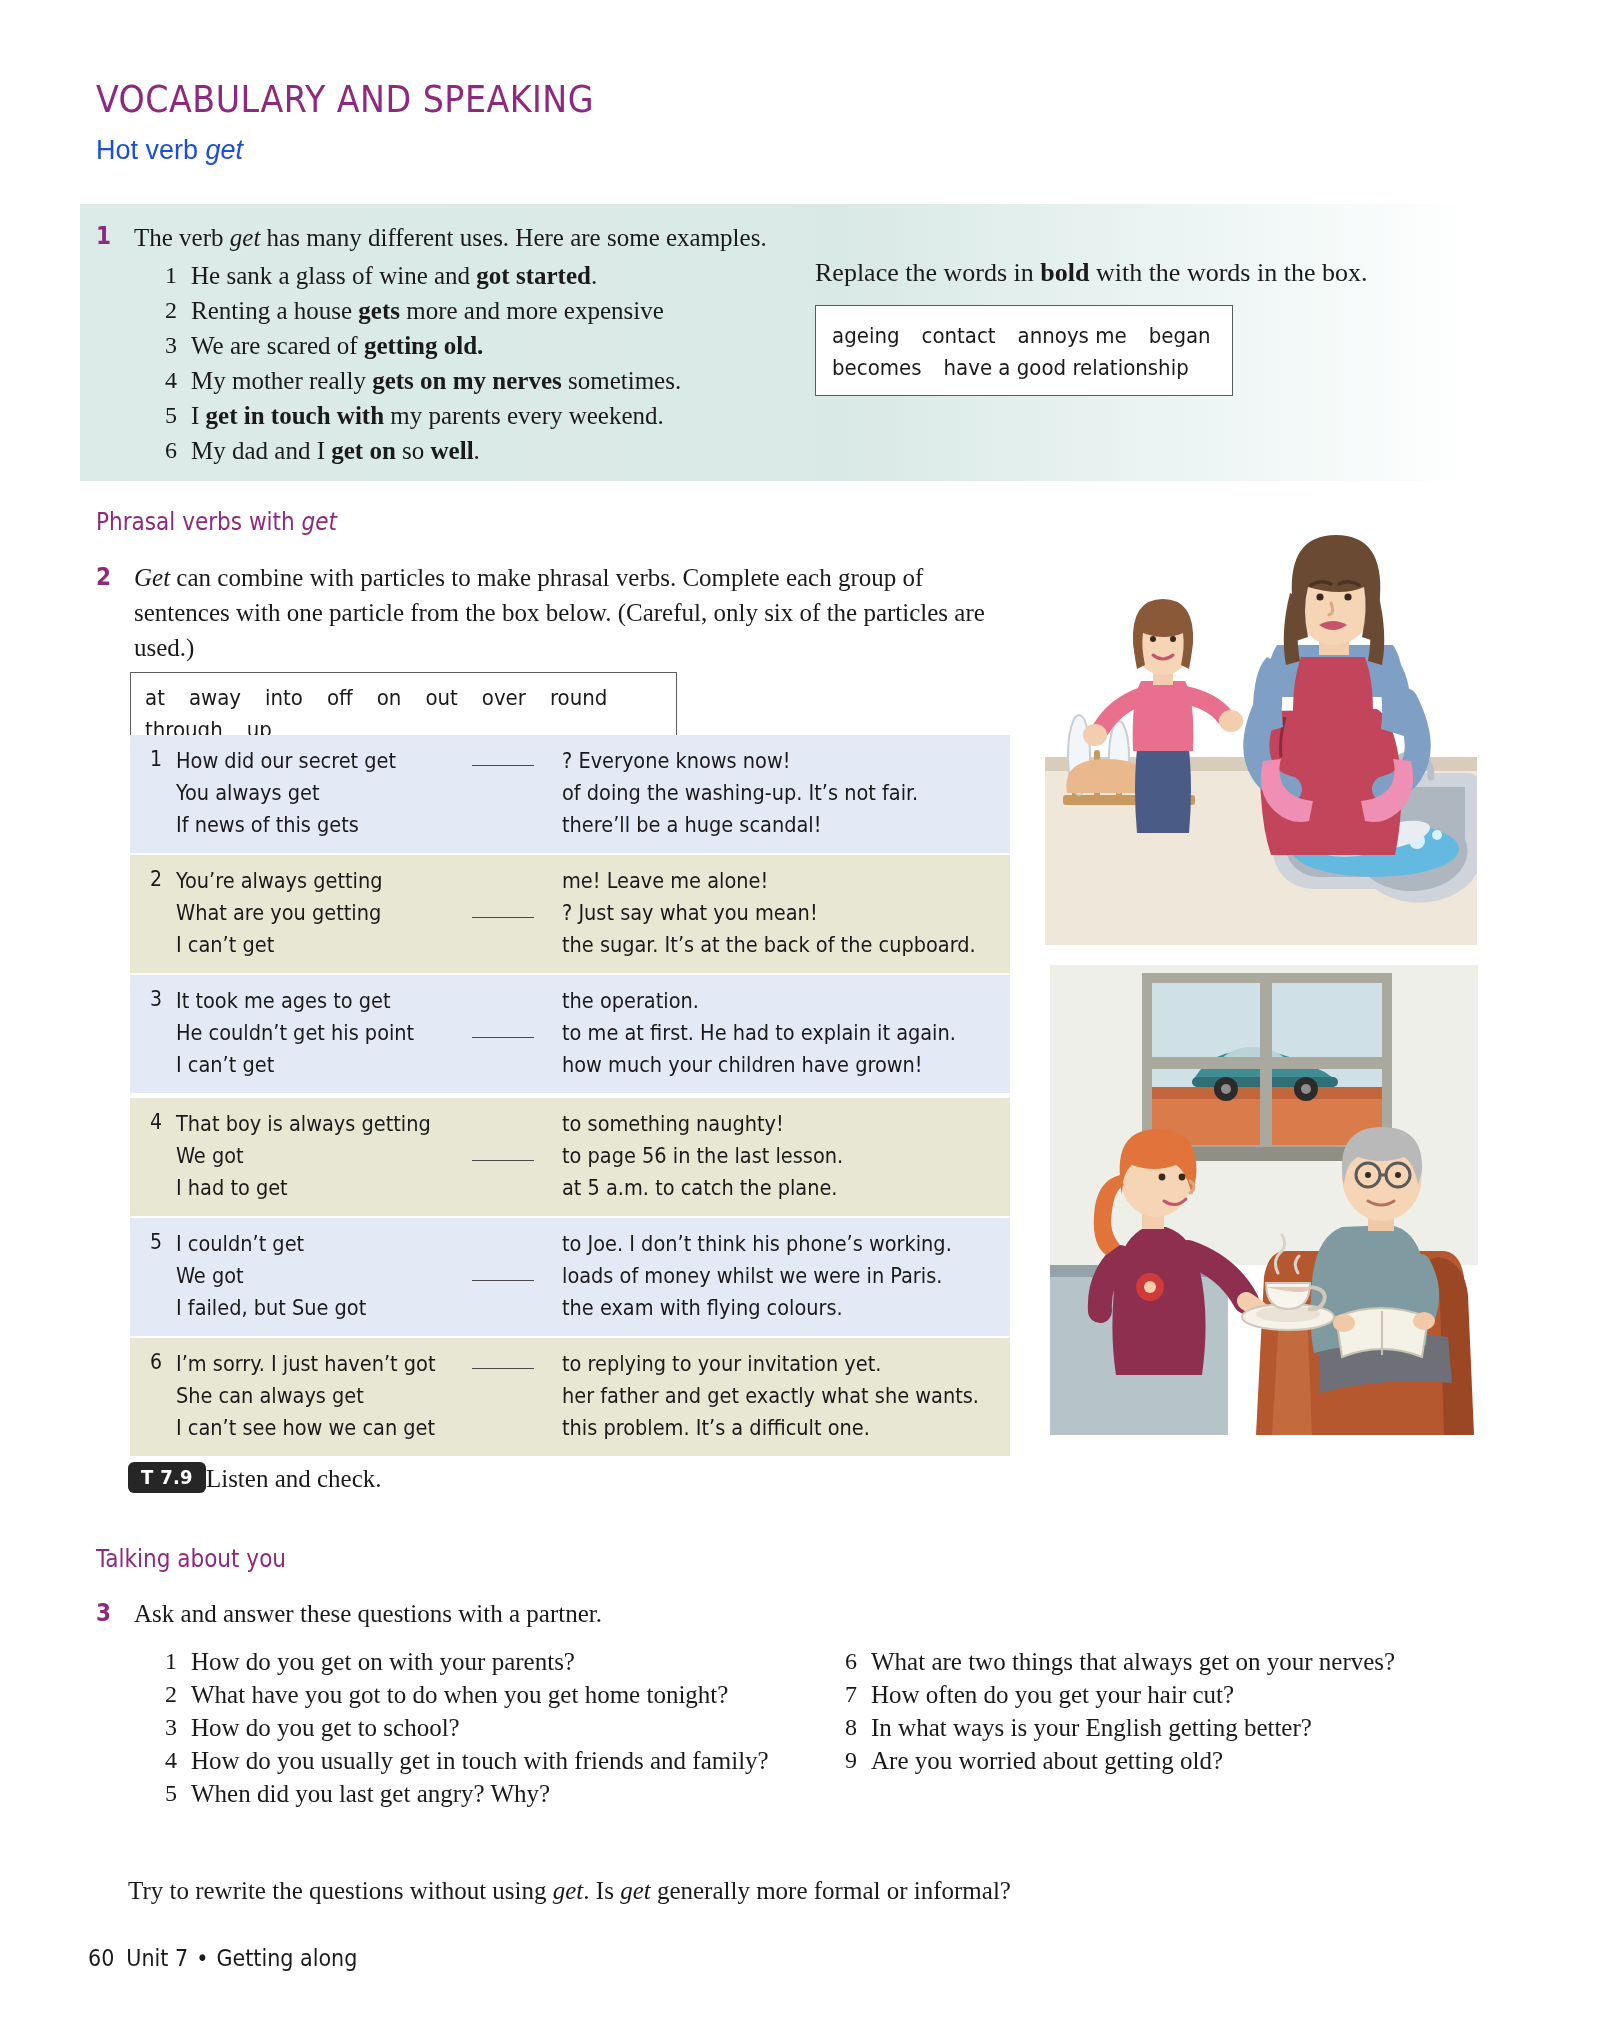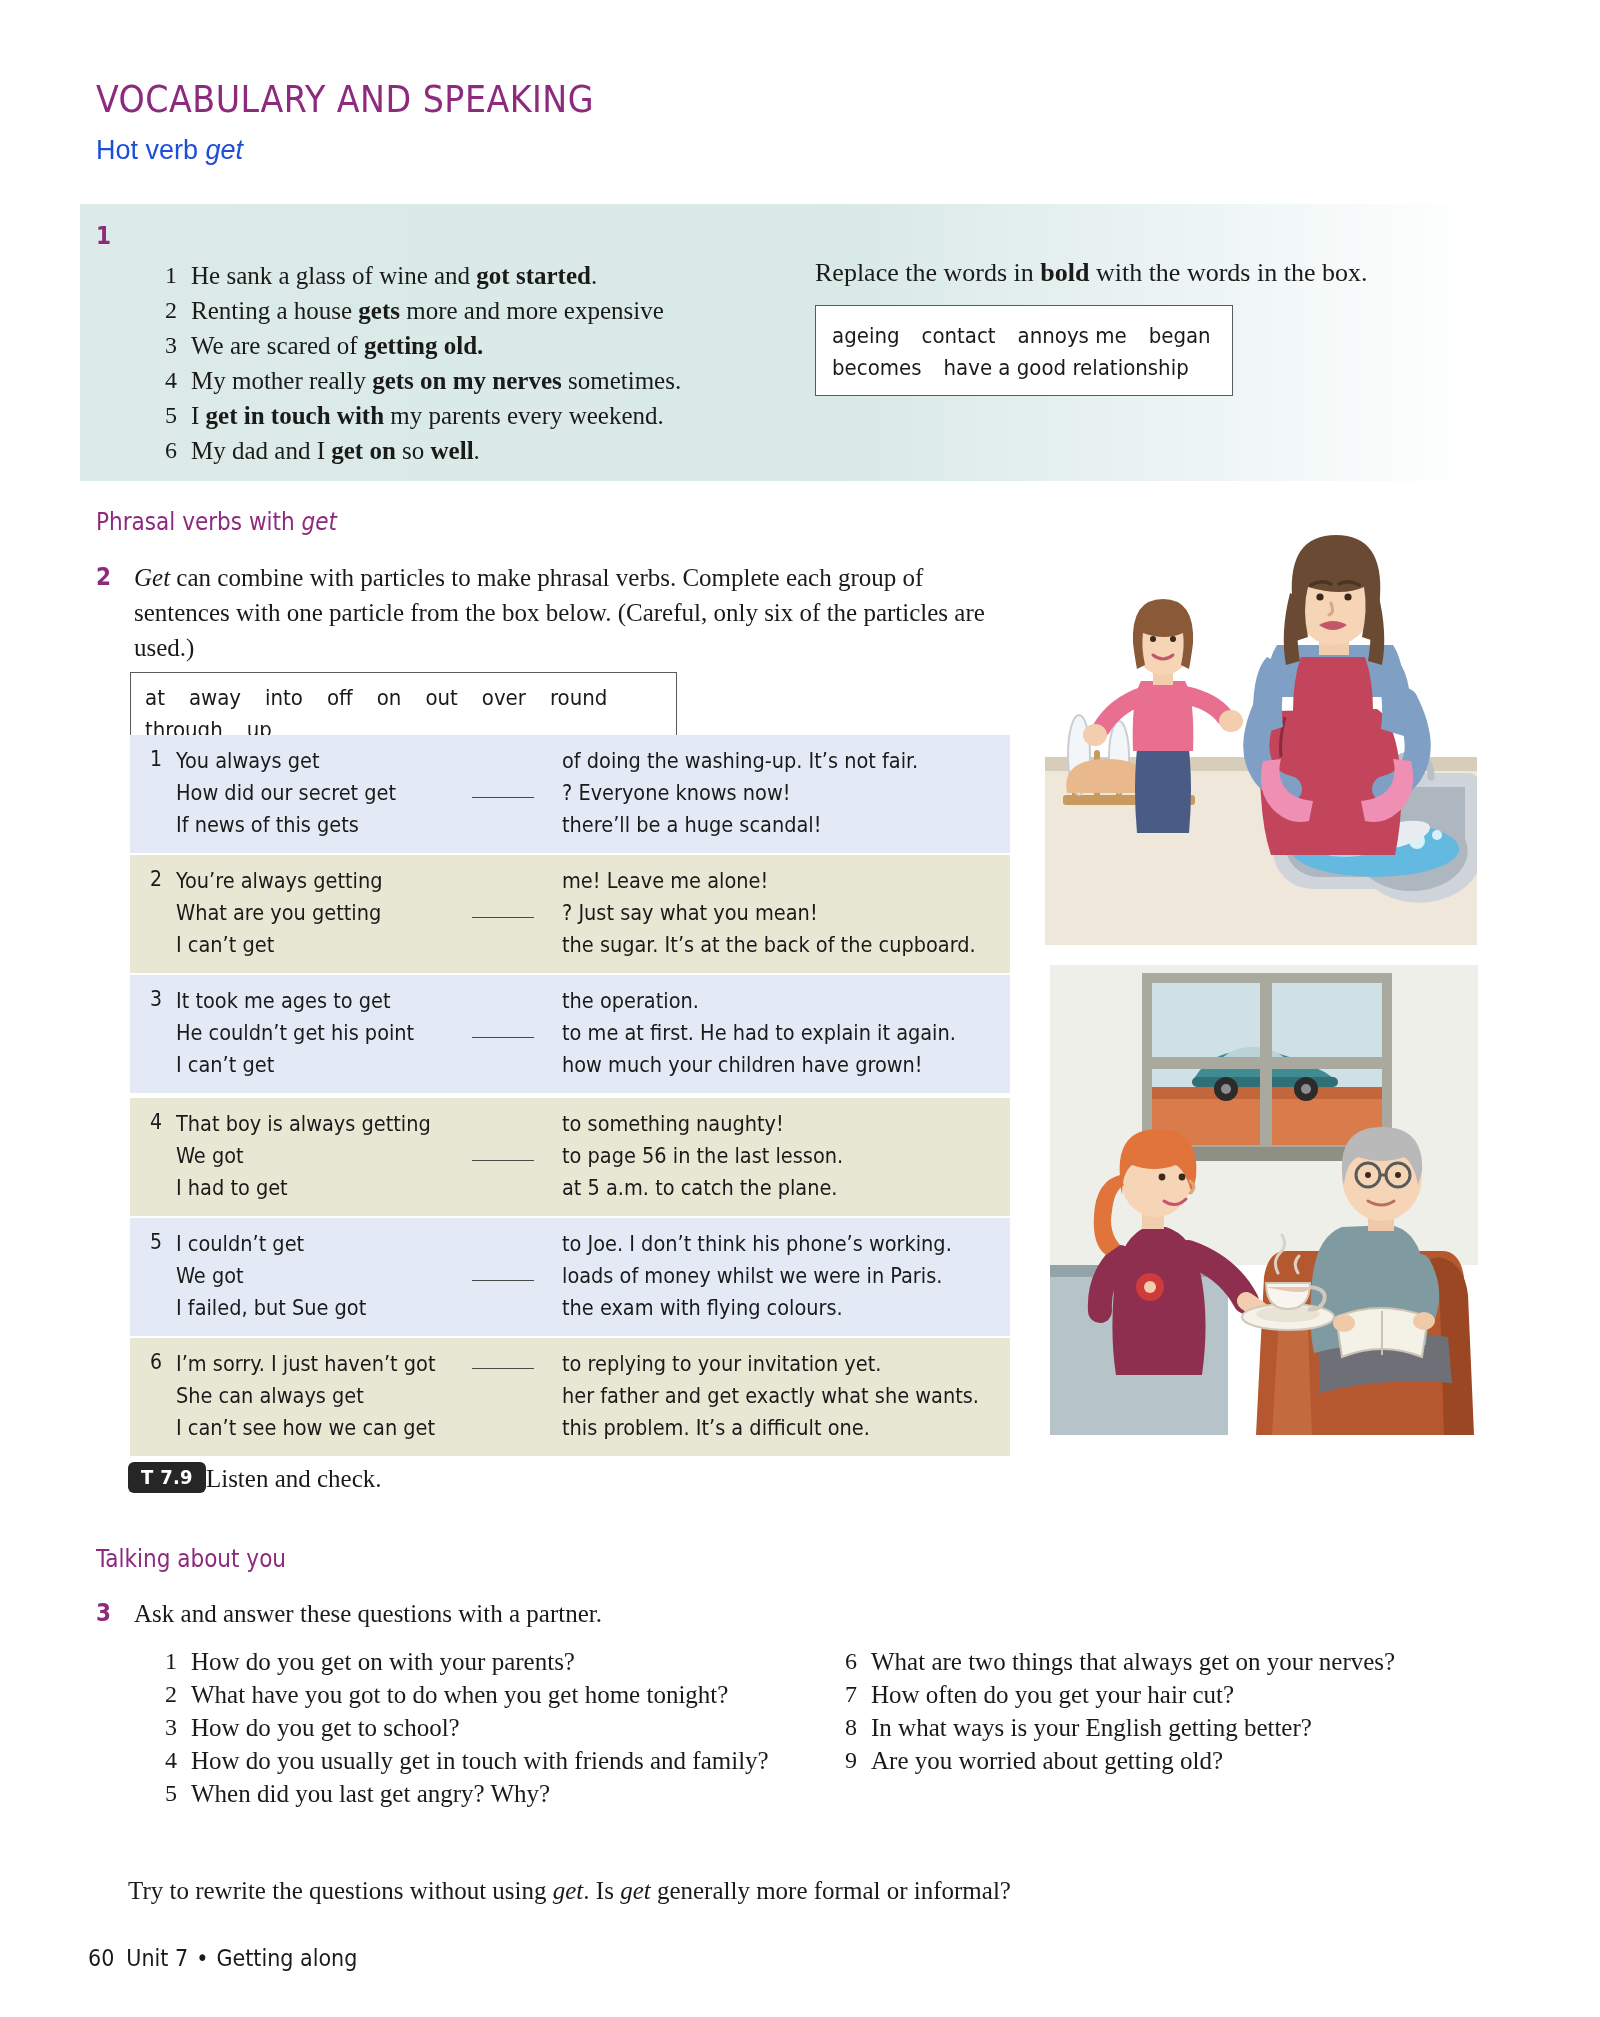--- a/index.html
+++ b/index.html
@@ -267,20 +267,23 @@
   <div class="main-title">
     <span>VOCABULARY AND SPEAKING</span>
   </div>
   <div class="sub-title">
     <span>Hot verb </span><i>get</i>
   </div>
 
   <div class="band"></div>
 
   <div class="ex-num" id="ex1-num">1</div>
+  <div class="ex-lead" id="ex1-lead">
+    <span>The verb </span><i>get</i><span> has many different uses. Here are some examples.</span>
+  </div>
 
   <ul class="num-list" id="ex1-sentences">
       <li><span class="n">1</span><span>He sank a glass of wine and </span><b>got started</b><span>.</span></li>
       <li><span class="n">2</span><span>Renting a house </span><b>gets</b><span> more and more expensive</span></li>
       <li><span class="n">3</span><span>We are scared of </span><b>getting old.</b></li>
       <li><span class="n">4</span><span>My mother really </span><b>gets on my nerves</b><span> sometimes.</span></li>
       <li><span class="n">5</span><span>I </span><b>get in touch with</b><span> my parents every weekend.</span></li>
       <li><span class="n">6</span><span>My dad and I </span><b>get on</b><span> so </span><b>well</b><span>.</span></li>
     </ul>
 
@@ -300,27 +303,27 @@
   <div class="ex-num" id="ex2-num">2</div>
   <div class="ex-lead" id="ex2-lead">
     <i>Get</i><span> can combine with particles to make phrasal verbs. Complete each group of sentences with one particle from the box below. (Careful, only six of the particles are used.)</span>
   </div>
 
   <div class="wordbox" id="particle-box"><span class="p" style="margin-right: 24px;">at</span><span class="p" style="margin-right: 24px;">away</span><span class="p" style="margin-right: 24px;">into</span><span class="p" style="margin-right: 24px;">off</span><span class="p" style="margin-right: 24px;">on</span><span class="p" style="margin-right: 24px;">out</span><span class="p" style="margin-right: 24px;">over</span><span class="p" style="margin-right: 24px;">round</span><span class="p" style="margin-right: 24px;">through</span><span class="p">up</span></div>
 
   <div class="group g-blue" id="grp1">
       <div class="gnum">1</div>
       <div class="line">
-        <span class="left">You always get</span>
-        <span class="right">of doing the washing-up. It’s not fair.</span>
-      </div>
-      <div class="line">
         <span class="left">How did our secret get</span>
         <span class="right">? Everyone knows now!</span>
         <span class="blank"></span>
+      </div>
+      <div class="line">
+        <span class="left">You always get</span>
+        <span class="right">of doing the washing-up. It’s not fair.</span>
       </div>
       <div class="line">
         <span class="left">If news of this gets</span>
         <span class="right">there’ll be a huge scandal!</span>
       </div>
     </div>
   <div class="group g-khaki" id="grp2">
       <div class="gnum">2</div>
       <div class="line">
         <span class="left">You’re always getting</span>

